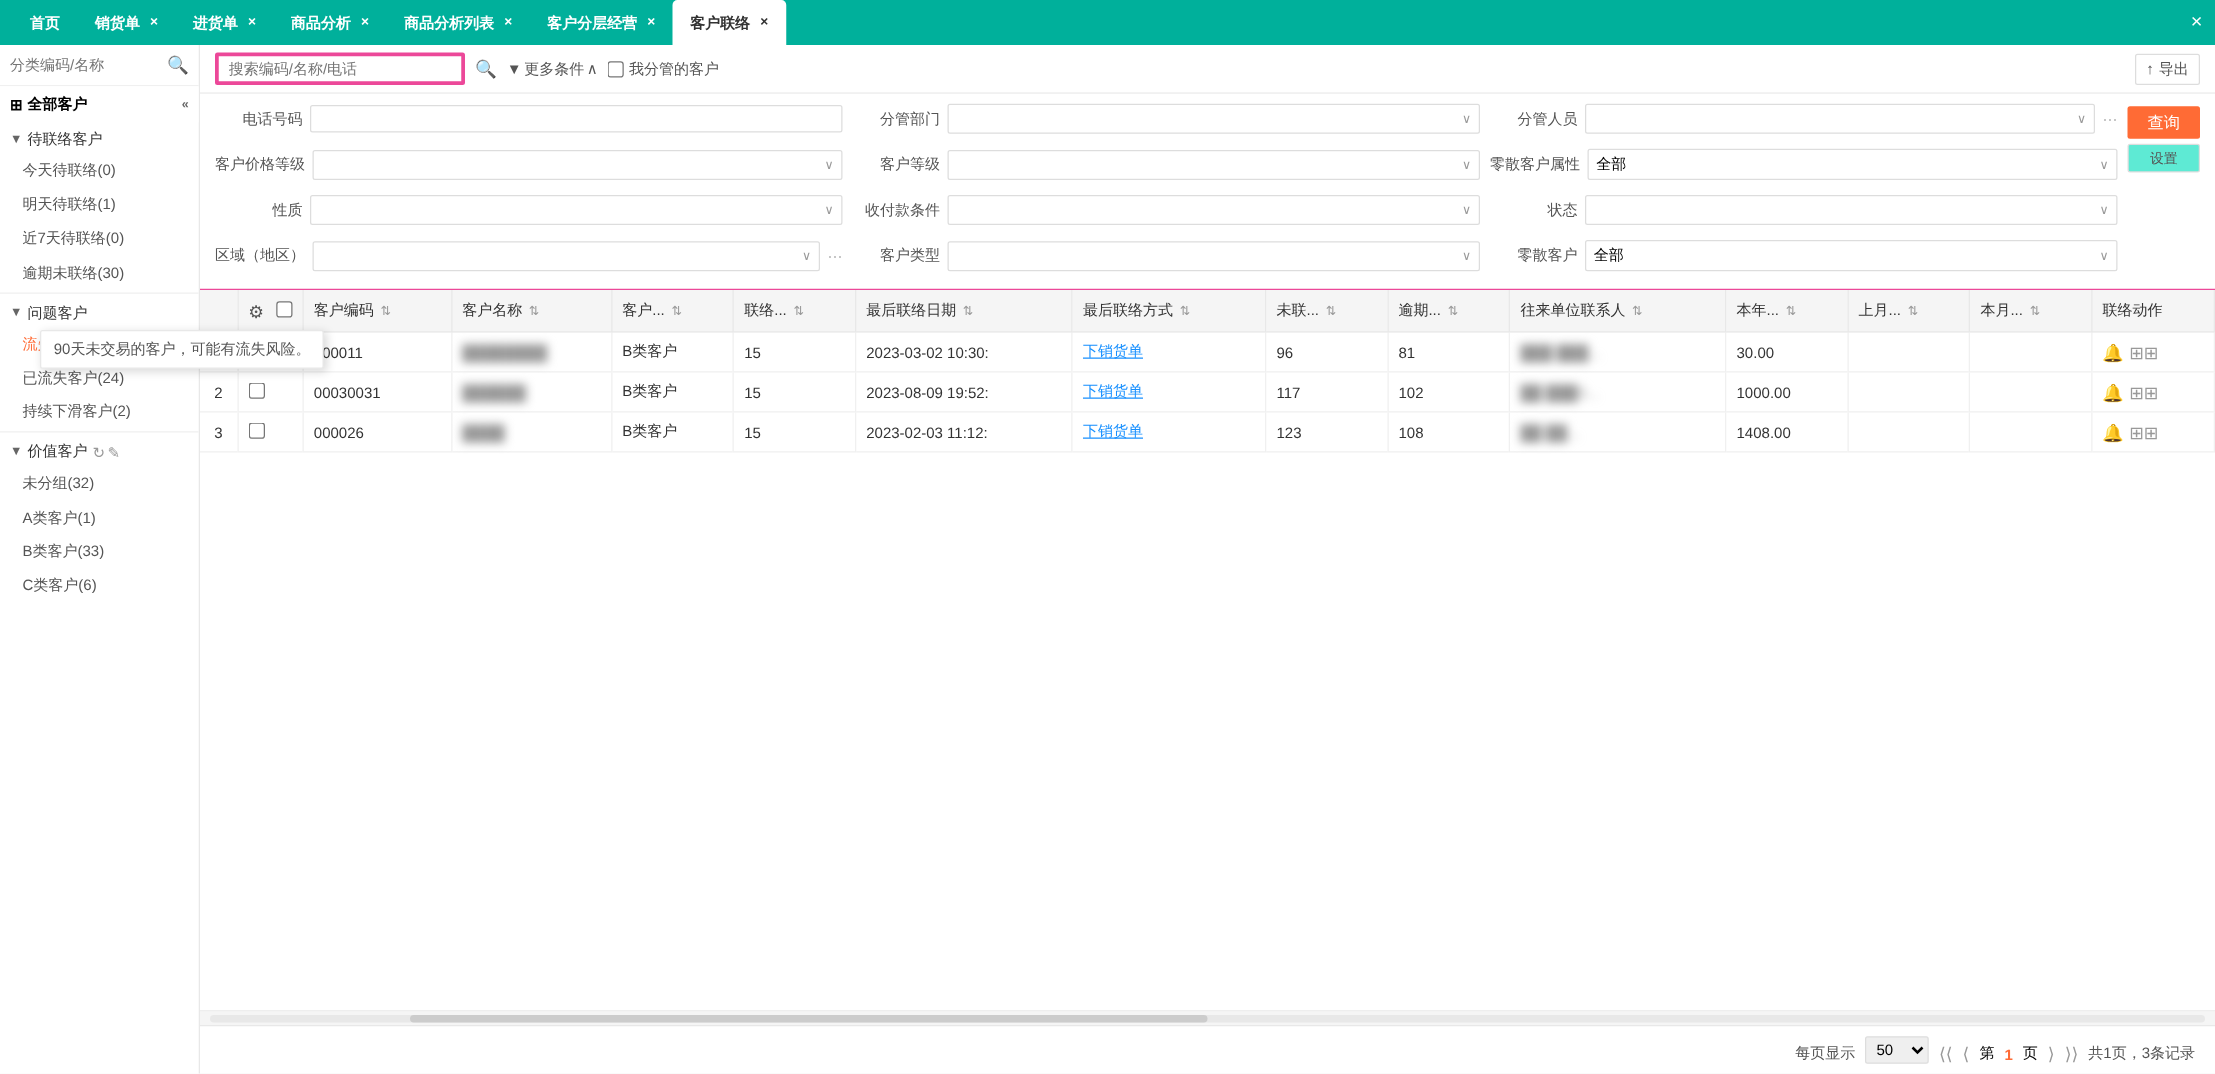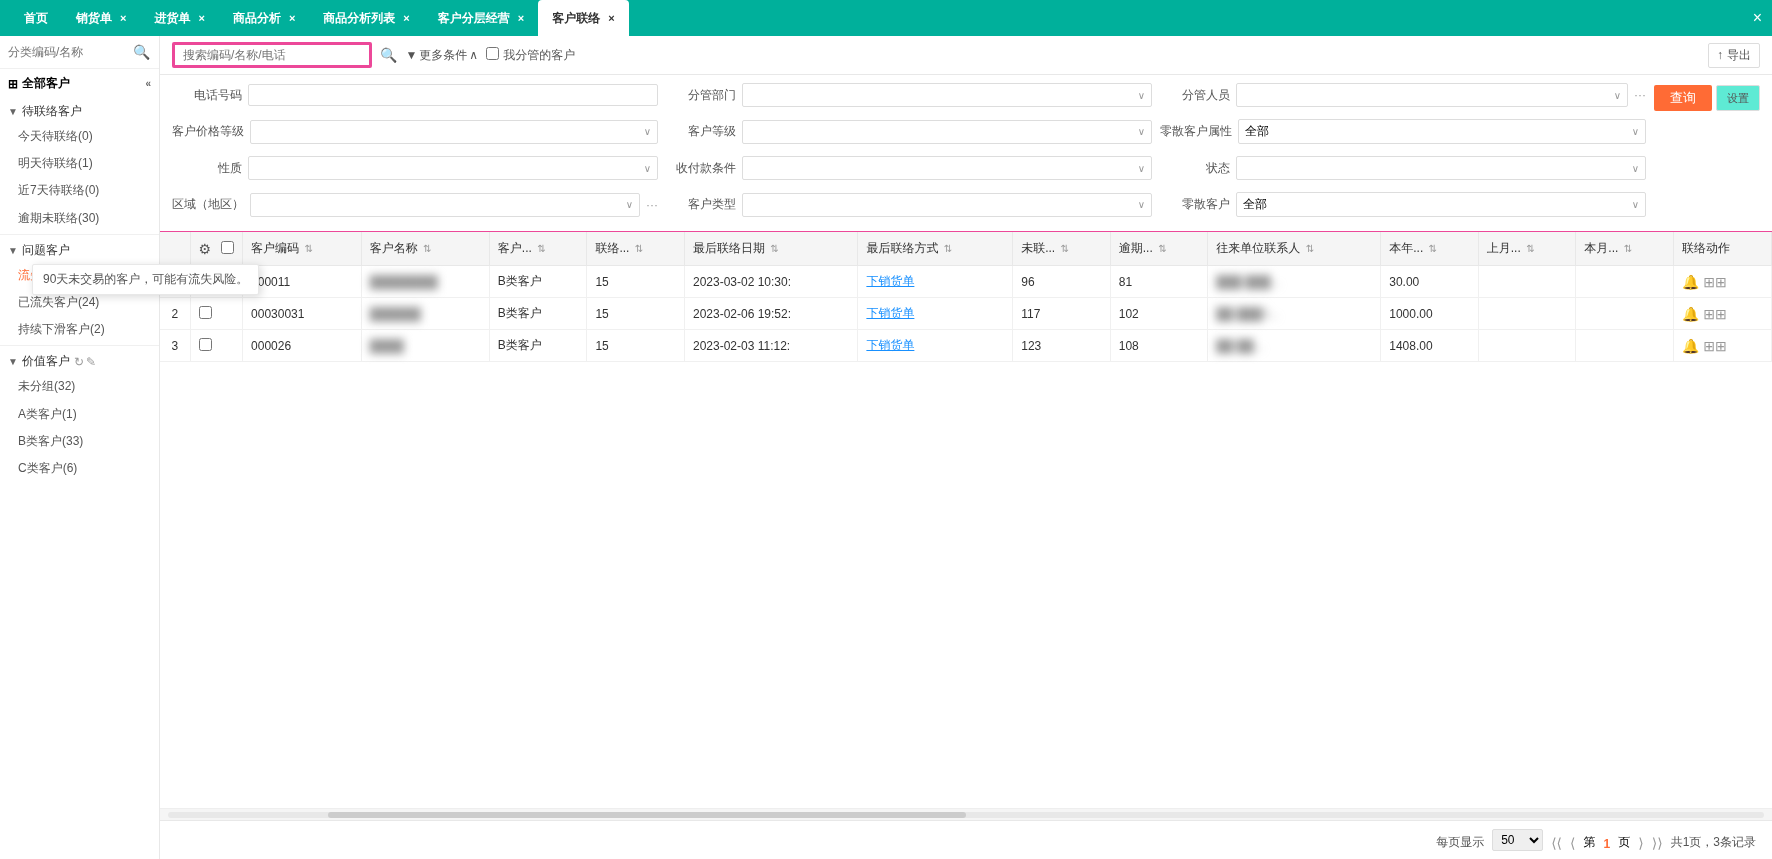--- a/index.html
+++ b/index.html
@@ -74,21 +74,21 @@
     .filter-search-input {
       border: 3px solid #ec4899; border-radius: 2px; padding: 3px 8px; width: 200px;
       outline: none; color: #999; font-size: 12px;
     }
     .filter-search-btn {
       background: none; border: none; cursor: pointer; color: #ff6b35; font-size: 14px;
     }
     .filter-more {
       color: #555; cursor: pointer; display: flex; align-items: center; gap: 2px;
     }
-    .filter-checkbox-label { display: flex; align-items: flex-start; gap: 4px; color: #555; cursor: pointer; }
+    .filter-checkbox-label { display: flex; align-items: center; gap: 4px; color: #555; cursor: pointer; }
     .filter-spacer { flex: 1; }
     .export-btn {
       display: flex; align-items: center; gap: 4px; color: #555; cursor: pointer;
       border: 1px solid #ddd; padding: 3px 8px; border-radius: 2px; background: #fff;
     }
 
     
     .advanced-filter {
       background: #fff; border-bottom: 1px solid #ec4899; padding: 8px 12px;
       flex-shrink: 0;
@@ -101,21 +101,21 @@
     .filter-input {
       flex: 1; border: 1px solid #ddd; border-radius: 2px; padding: 3px 6px;
       outline: none; font-size: 12px; color: #333;
     }
     .filter-select {
       flex: 1; border: 1px solid #ddd; border-radius: 2px; padding: 3px 6px;
       background: #fff; cursor: pointer; display: flex; align-items: center;
       justify-content: space-between; min-height: 24px;
     }
     .filter-select .chevron { color: #999; font-size: 10px; }
-    .filter-actions { display: flex; gap: 4px; align-self: flex-start; padding-top: 2px; }
+    .filter-actions { display: flex; flex-direction: column; gap: 4px; align-self: flex-start; padding-top: 2px; }
     .btn-query {
       background: #ff6b35; color: #fff; border: none; padding: 4px 16px;
       border-radius: 2px; cursor: pointer; font-size: 13px;
     }
     .btn-settings {
       background: #5eead4; color: #555; border: 1px solid #ddd; padding: 3px 10px;
       border-radius: 2px; cursor: pointer; font-size: 11px;
     }
     .filter-more-dots { color: #999; cursor: pointer; }
 
@@ -479,21 +479,21 @@
     </tr>
             <tr>
       <td class="num-col">2</td>
       <td class="checkbox-th">
         <input type="checkbox" style="">
       </td>
       <td>00030031</td>
       <td><span class="blurred">██████</span></td>
       <td>B类客户</td>
       <td>15</td>
-      <td>2023-02-06 19:52:</td>
+      <td>2023-08-09 19:52:</td>
       <td class="link-cell">下销货单</td>
       <td>117</td>
       <td>102</td>
       <td><span class="blurred">██ ███3...</span></td>
       <td>1000.00</td>
       <td></td>
       <td></td>
       <td>
         <div class="action-icons">
           <span class="action-icon">🔔</span>

